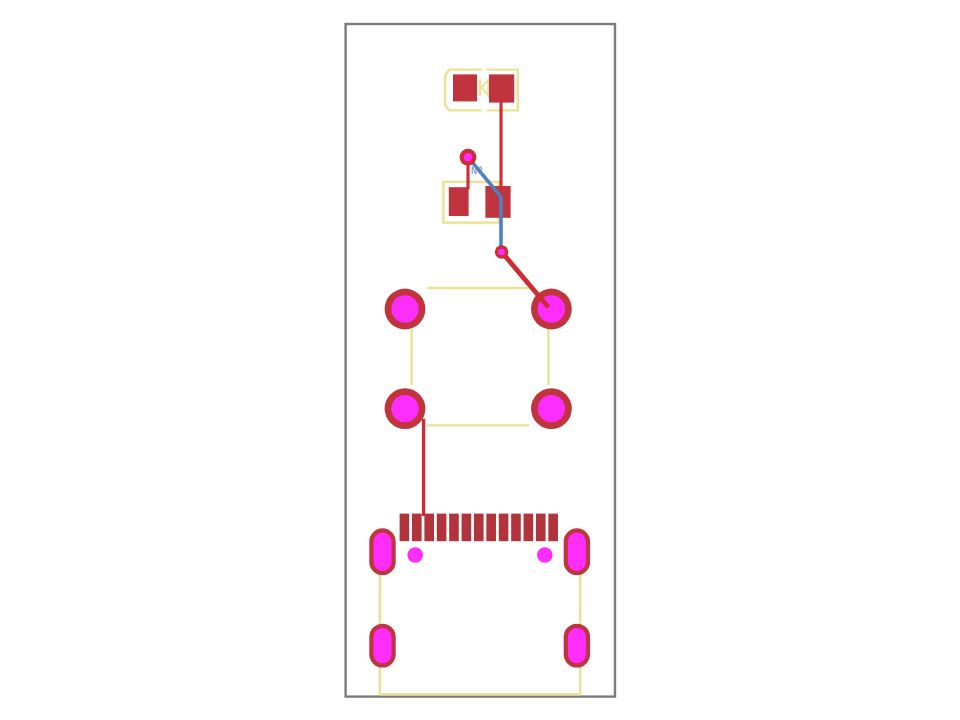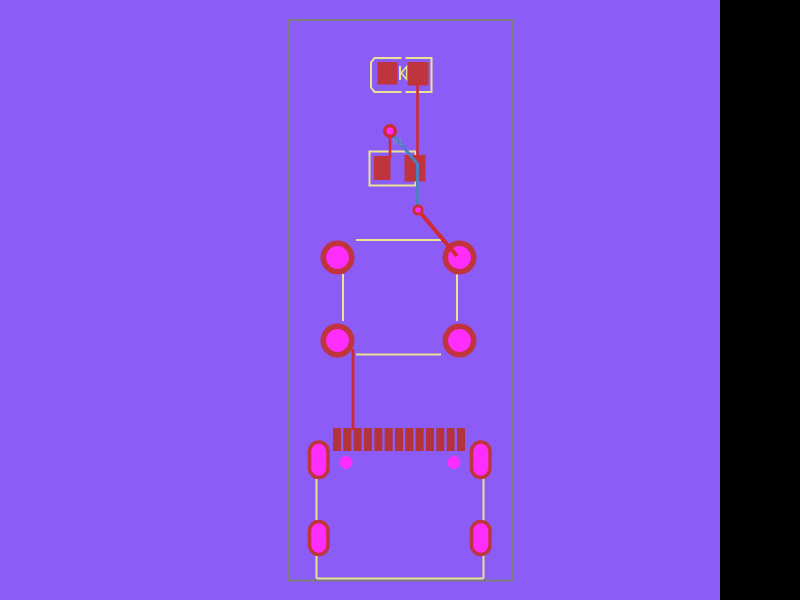--- a/index.html
+++ b/index.html
@@ -5,22 +5,22 @@
   html, body {
     margin: 0; padding: 0;
     width: 800px; height: 600px;
     background: #000000;
     overflow: hidden;
     font-family: "DejaVu Sans Mono", monospace;
   }
   .pcb-canvas {
     position: absolute;
     left: 0; top: 0;
-    width: 720px; height: 600px;
-    background: #8b5cf6;
+    width: 800px; height: 600px;
+    background: #ffffff;
   }
   svg { display: block; }
   text { letter-spacing: 0.5px; }
 </style>
 </head>
 <body>
 
 <div class="pcb-canvas">
   <svg id="board-svg" width="800" height="600" viewBox="0 0 800 600">
       <rect x="288" y="20" width="224.5" height="560.5" rx="0" fill="none" stroke="#7c7c7c" stroke-width="2"></rect>

